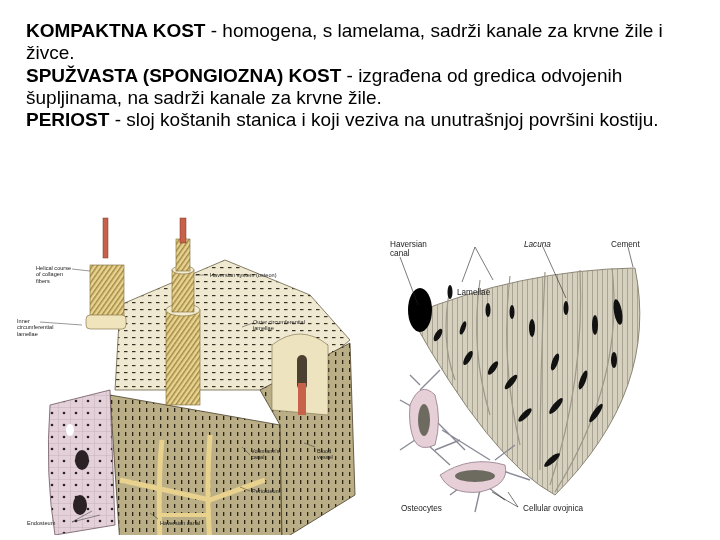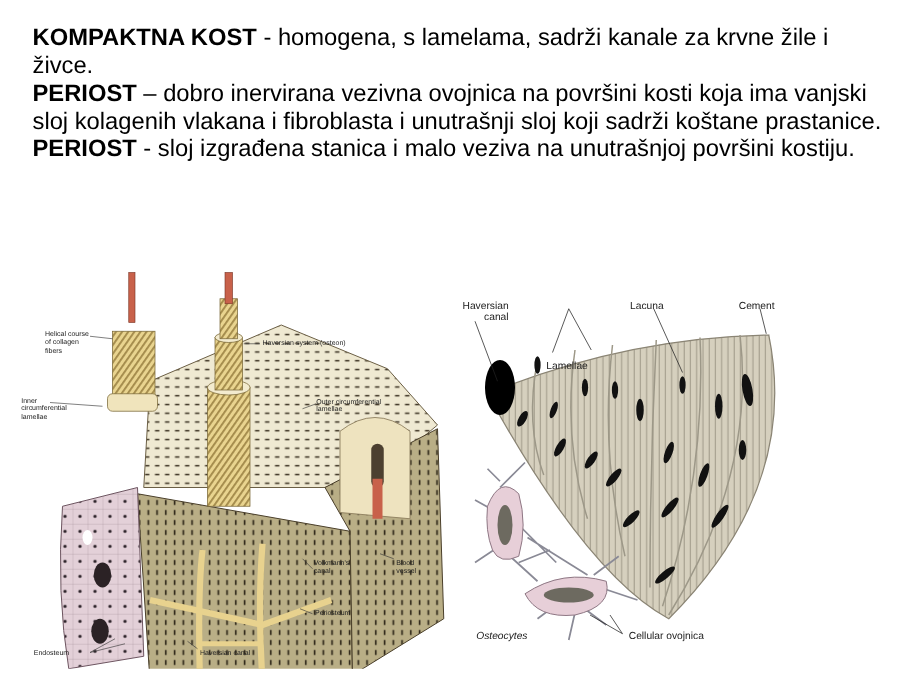--- a/index.html
+++ b/index.html
@@ -2,33 +2,33 @@
 <html><head>
 <meta charset="utf-8">
 <style>
   html,body{margin:0;padding:0;background:#ffffff;}
   body{width:720px;height:540px;position:relative;overflow:hidden;font-family:"Liberation Sans",sans-serif;color:#000;}
   .text-block{position:absolute;left:26px;top:20px;width:680px;font-size:19px;line-height:22.3px;}
   .text-block p{margin:0;}
   .term{font-weight:bold;}
   .fig{position:absolute;}
   .fig-left{left:10px;top:215px;width:360px;height:320px;}
-  .fig-right{left:360px;top:230px;width:330px;height:300px;text-align:right;}
+  .fig-right{left:380px;top:230px;width:330px;height:300px;}
   .lbl{position:absolute;font-family:"Liberation Sans",sans-serif;color:#222;white-space:pre-line;}
   .lbl-s{font-size:5.6px;line-height:6.4px;}
   .lbl-m{font-size:8.2px;line-height:9.4px;}
   svg{position:absolute;left:0;top:0;}
 </style>
 </head>
 <body>
 
 <div class="text-block">
   <p><span class="term">KOMPAKTNA KOST</span><span> - homogena, s lamelama, sadrži kanale za krvne žile i živce.</span></p>
-  <p><span class="term">PERIOST</span><span> – dobro inervirana vezivna ovojnica na površini kosti koja ima vanjski sloj kolagenih vlakana i fibroblasta i unutrašnji sloj koji sadrži koštane prastanice.</span></p>
-  <p><span class="term">PERIOST</span><span> - sloj izgrađena stanica i malo veziva na unutrašnjoj površini kostiju.</span></p>
+  <p><span class="term">SPUŽVASTA (SPONGIOZNA) KOST</span><span> - izgrađena od gredica odvojenih šupljinama, na sadrži kanale za krvne žile.</span></p>
+  <p><span class="term">PERIOST</span><span> - sloj koštanih stanica i koji veziva na unutrašnjoj površini kostiju.</span></p>
 </div>
 
 <div class="fig fig-left">
   <svg width="360" height="320" viewBox="0 0 360 320">
     <defs>
       <pattern id="dash" width="7" height="8" patternUnits="userSpaceOnUse">
         <rect width="7" height="8" fill="#b9ae86"></rect>
         <rect x="3" y="1" width="1.3" height="4" fill="#2b2416"></rect>
       </pattern>
       <pattern id="dashLight" width="8" height="7" patternUnits="userSpaceOnUse">
@@ -166,17 +166,17 @@
       <line x1="95" y1="17" x2="113" y2="50"></line>
       <line x1="163" y1="17" x2="186" y2="68"></line>
       <line x1="248" y1="17" x2="253" y2="37"></line>
       <line x1="138" y1="277" x2="112" y2="262"></line>
       <line x1="138" y1="277" x2="128" y2="262"></line>
     </g>
   </svg>
   <div class="lbl lbl-m" style="left:10px;top:10px;">Haversian
 canal</div>
   <div class="lbl lbl-m" style="left:77px;top:10px;margin-top:48px;">Lamellae</div>
-  <div class="lbl lbl-m" style="left:144px;top:10px;">Lacuna</div>
+  <div class="lbl lbl-m" style="left:144px;top:10px;font-style:italic;">Lacuna</div>
   <div class="lbl lbl-m" style="left:231px;top:10px;">Cement</div>
-  <div class="lbl lbl-m" style="left:21px;top:274px;font-style:italic;">Osteocytes</div>
+  <div class="lbl lbl-m" style="left:21px;top:274px;">Osteocytes</div>
   <div class="lbl lbl-m" style="left:143px;top:274px;">Cellular ovojnica</div>
 </div>
 
 </body></html>

